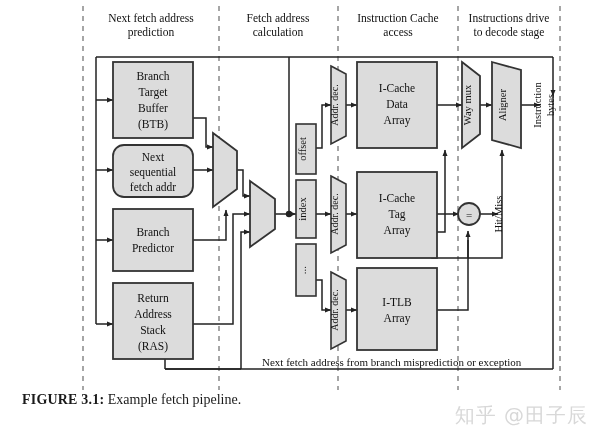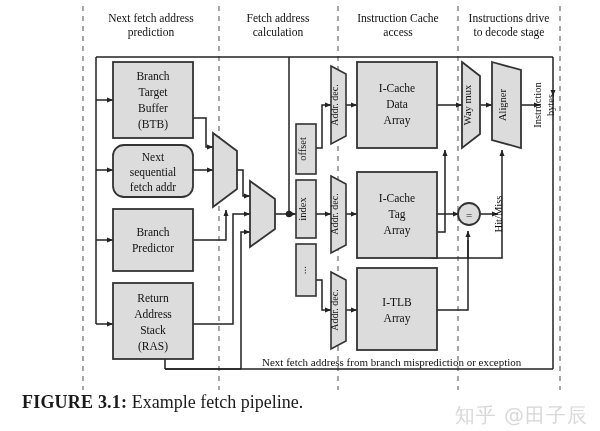--- a/index.html
+++ b/index.html
@@ -1,19 +1,19 @@
 <!DOCTYPE html>
 <html><head>
 <meta charset="utf-8">
 <style>
   html,body{margin:0;padding:0;background:#ffffff;}
   body{width:600px;height:431px;position:relative;overflow:hidden;
        font-family:"Liberation Serif", serif;color:#1a1a1a;}
   #fig{position:absolute;left:0;top:0;width:600px;height:431px;}
-  .caption{position:absolute;left:22px;top:392px;font-size:18px;color:#1a1a1a;}
+  .caption{position:absolute;left:22px;top:392px;font-size:14px;color:#1a1a1a;}
   .caption b{font-weight:bold;letter-spacing:.2px;}
   .wm{position:absolute;right:12px;top:402px;font-size:20px;color:#d8d8d8;
       font-family:"DejaVu Sans", sans-serif;letter-spacing:1px;}
   svg{position:absolute;left:0;top:0;}
   text{font-family:"Liberation Serif", serif;fill:#111;}
 </style>
 </head>
 <body>
 
 <div id="fig">

